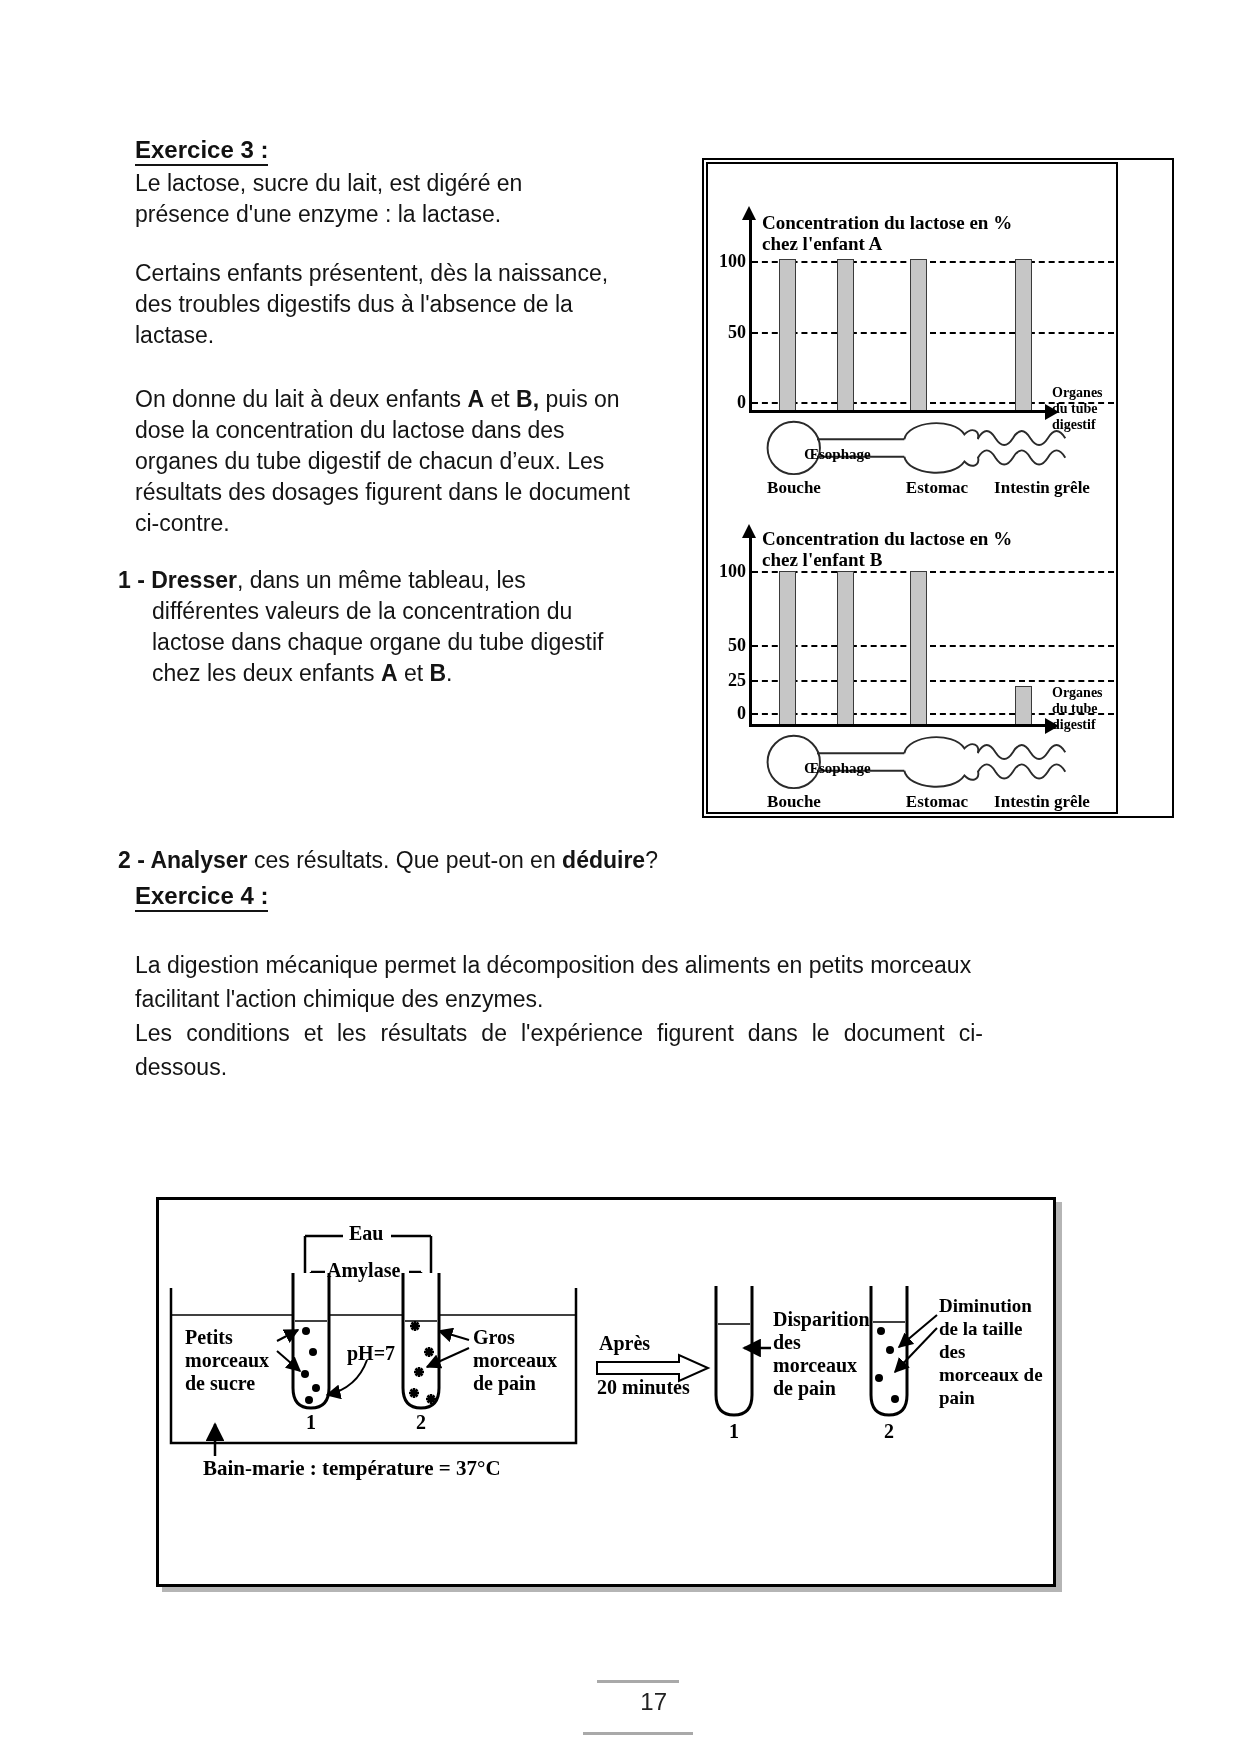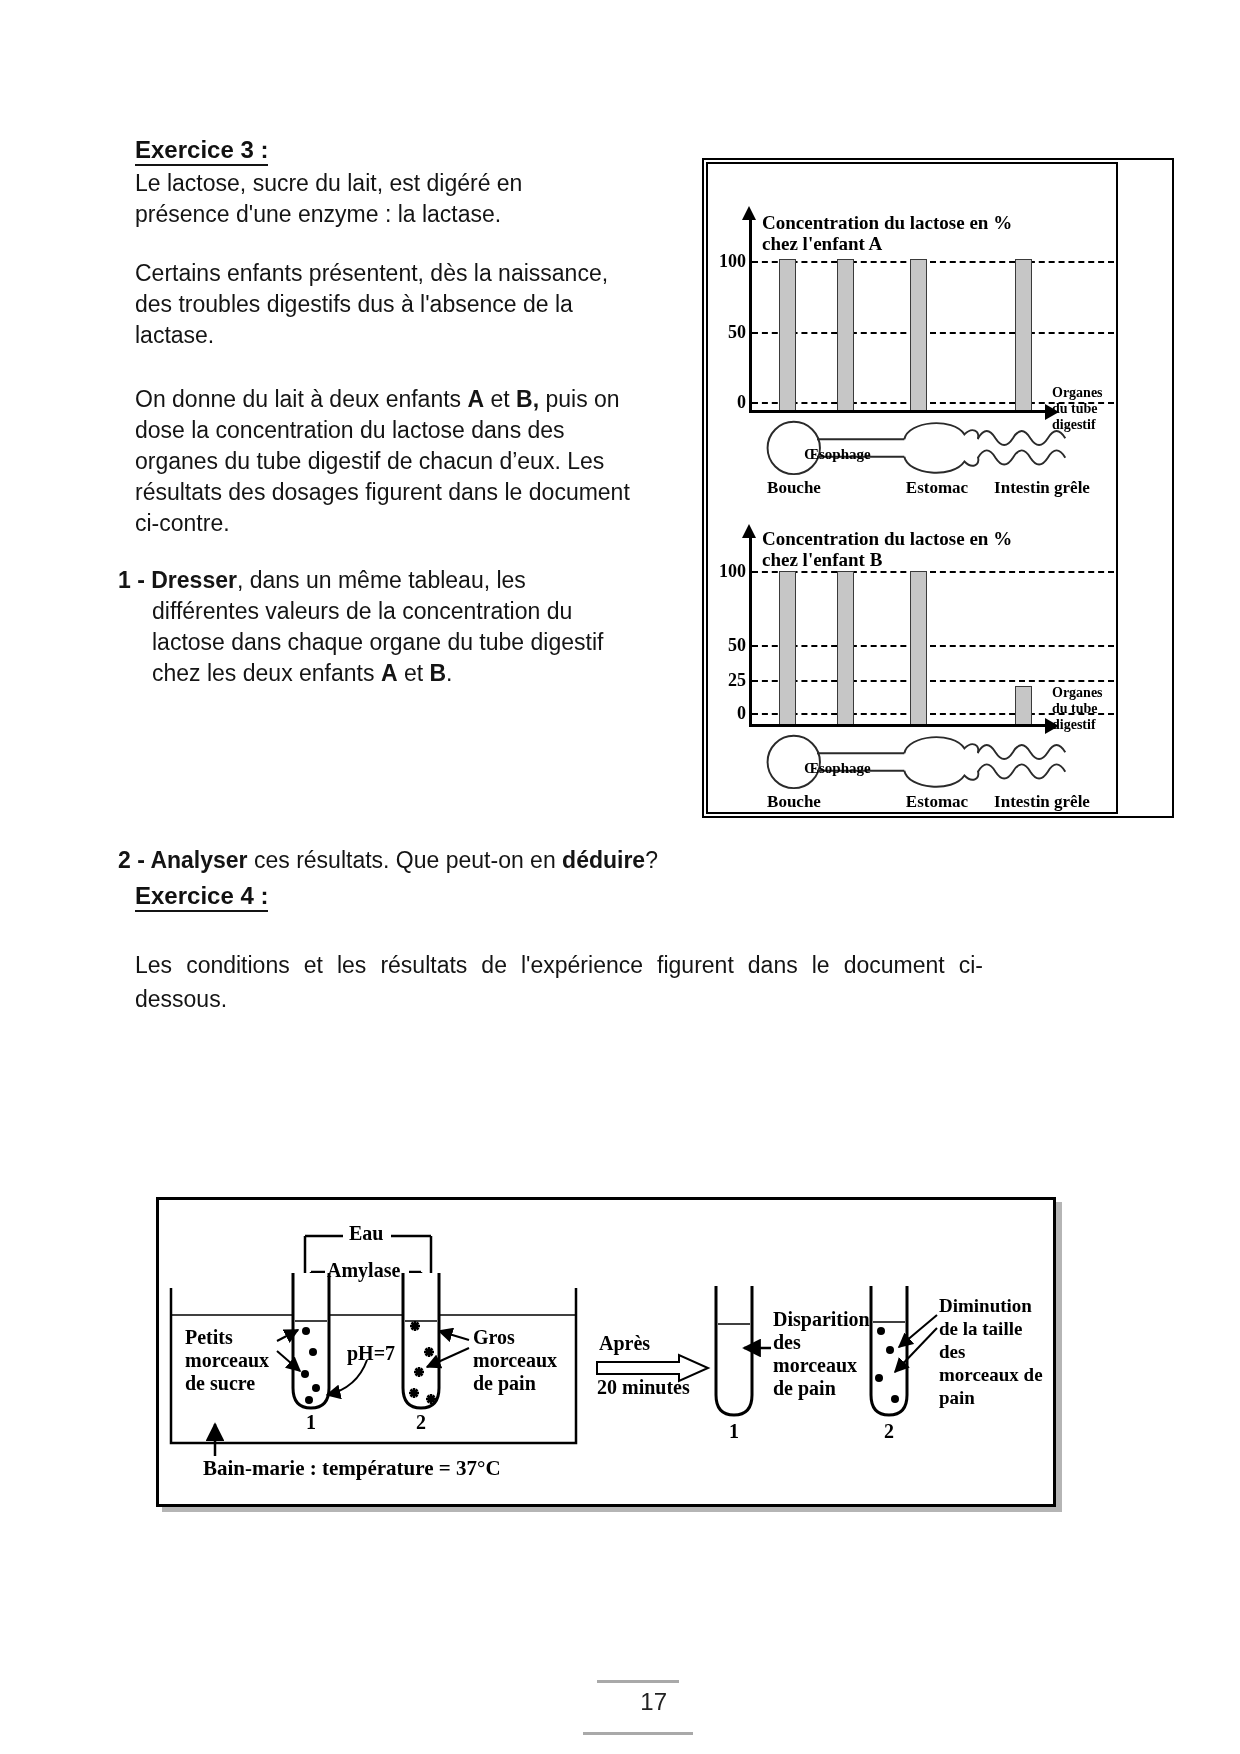--- a/index.html
+++ b/index.html
@@ -152,24 +152,25 @@
  </div>
 </div>
 
 <div class="abs hand" style="left:118px; top:845px; width:900px;"><b>2 - </b><b>Analyser</b><span> ces résultats. Que peut-on en </span><b>déduire</b><span>?</span></div>
 
 <div class="abs heading" style="left:135px; top:882px;">
   <span class="ul">Exercice 4 :</span>
 </div>
 
 <div class="abs hand" style="left:135px; top:948px; width:848px; line-height:34px;">
+  <p style="margin:0;">La digestion mécanique permet la décomposition des aliments en petits morceaux facilitant l'action chimique des enzymes.</p>
   <p style="margin:0; text-align:justify;">Les conditions et les résultats de l'expérience figurent dans le document ci-dessous.</p>
 </div>
 
-<div class="abs expbox" style="left:156px; top:1197px; width:900px; height:310px;">
+<div class="abs expbox" style="left:156px; top:1197px; width:900px; height:390px;">
 
   <svg class="abs" style="left:0; top:0;" width="894" height="300" viewBox="0 0 894 300">
 
     <g stroke="#000" stroke-width="2.5" fill="none">
       <path d="M146,36 H184 M232,36 H272"></path>
       <line x1="146" y1="36" x2="146" y2="114" marker-end="url(#ah)"></line>
       <line x1="272" y1="36" x2="272" y2="114" marker-end="url(#ah)"></line>
     </g>
 
     <g stroke="#000" stroke-width="2.5" fill="none">

